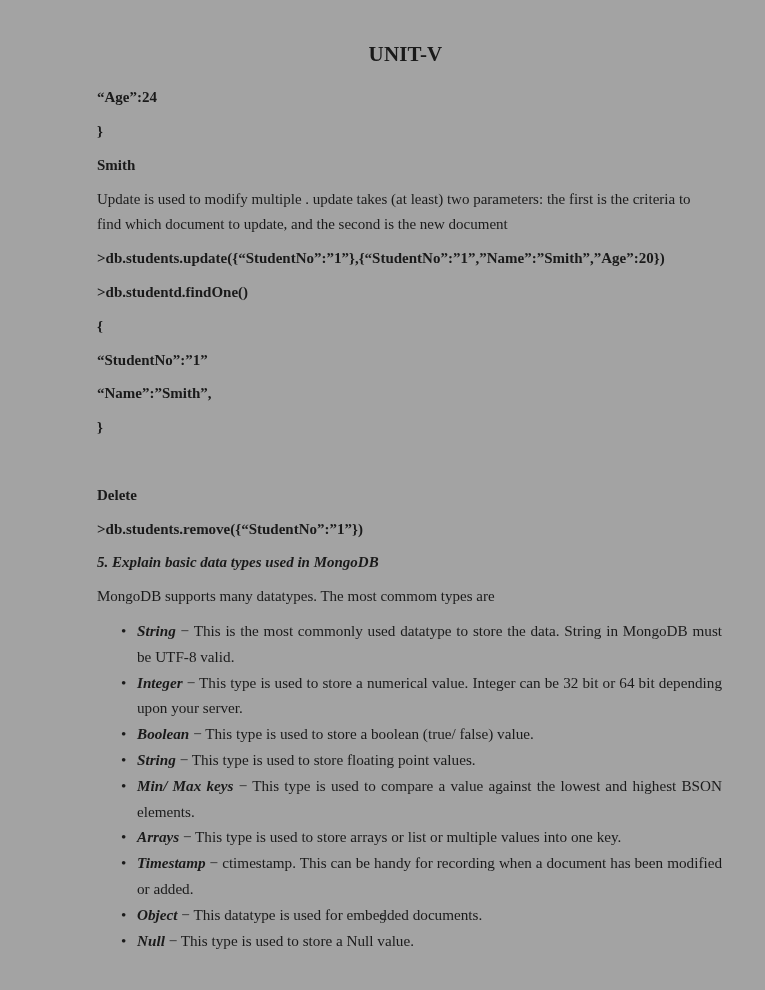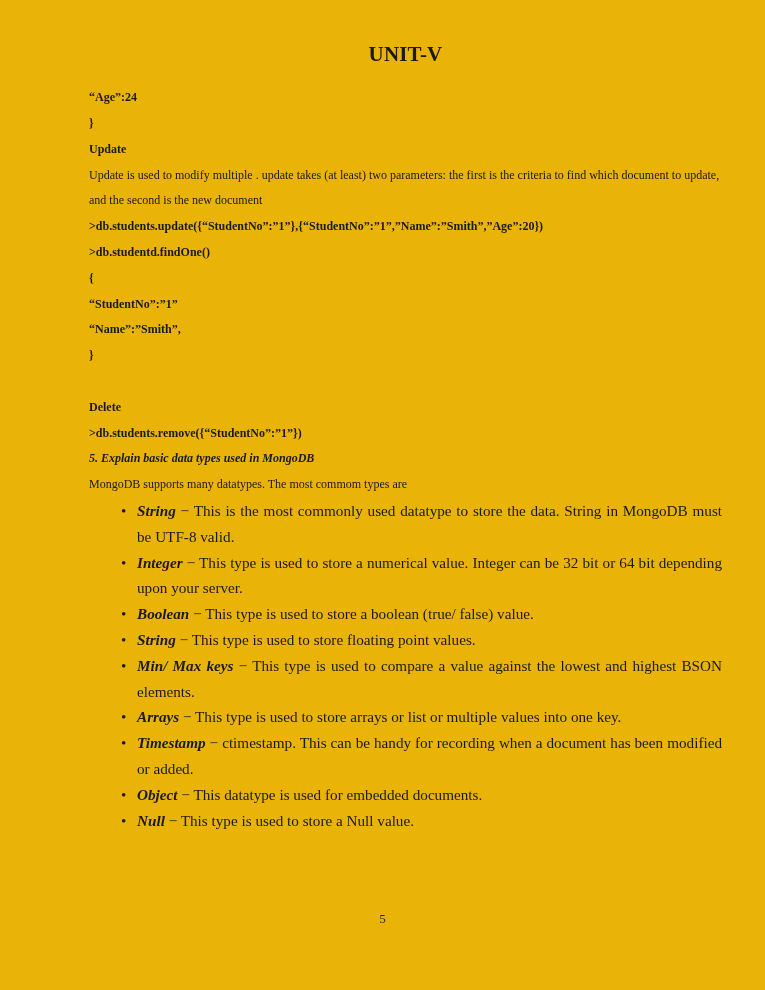--- a/index.html
+++ b/index.html
@@ -9,43 +9,43 @@
     background: #ffffff;
   }
   body {
     font-family: "Liberation Serif", "DejaVu Serif", serif;
     color: #1a1a1a;
   }
   .page {
     position: relative;
     width: 765px;
     height: 990px;
-    background: #eab308;
+    background: #a3a3a3;
     overflow: hidden;
     box-sizing: border-box;
   }
   .content {
     position: absolute;
     left: 89px;
     top: 42px;
     width: 633px;
   }
   .doc-title {
     text-align: center;
     font-size: 21px;
     font-weight: bold;
     line-height: 1.2;
     margin: 0 0 18px 0;
     letter-spacing: 0.2px;
     font-family: "Liberation Serif", "DejaVu Serif", serif;
   }
   .line {
-    font-size: 12px;
+    font-size: 15px;
     line-height: 25.8px;
-    margin: 0;
+    margin: 8px;
     text-align: left;
     white-space: pre-wrap;
     word-wrap: break-word;
   }
   .line.bold {
     font-weight: bold;
   }
   .line.bolditalic {
     font-weight: bold;
     font-style: italic;
@@ -100,21 +100,21 @@
 
 <div class="page">
 
   <div class="content">
 
     <h1 class="doc-title">UNIT-V</h1>
 
     <div id="lines-container">
         <p class="line bold">“Age”:24</p>
         <p class="line bold">}</p>
-        <p class="line bold">Update</p>
+        <p class="line bold">Smith</p>
         <p class="line para">Update is used to modify multiple . update takes (at least) two parameters: the first is the criteria to find which document to update, and the second is the new document</p>
         <p class="line bold">&gt;db.students.update({“StudentNo”:”1”},{“StudentNo”:”1”,”Name”:”Smith”,”Age”:20})</p>
         <p class="line bold">&gt;db.studentd.findOne()</p>
         <p class="line bold">{</p>
         <p class="line bold">“StudentNo”:”1”</p>
         <p class="line bold">“Name”:”Smith”,</p>
         <p class="line bold">}</p>
         <div class="spacer"></div>
         <p class="line bold">Delete</p>
         <p class="line bold">&gt;db.students.remove({“StudentNo”:”1”})</p>

